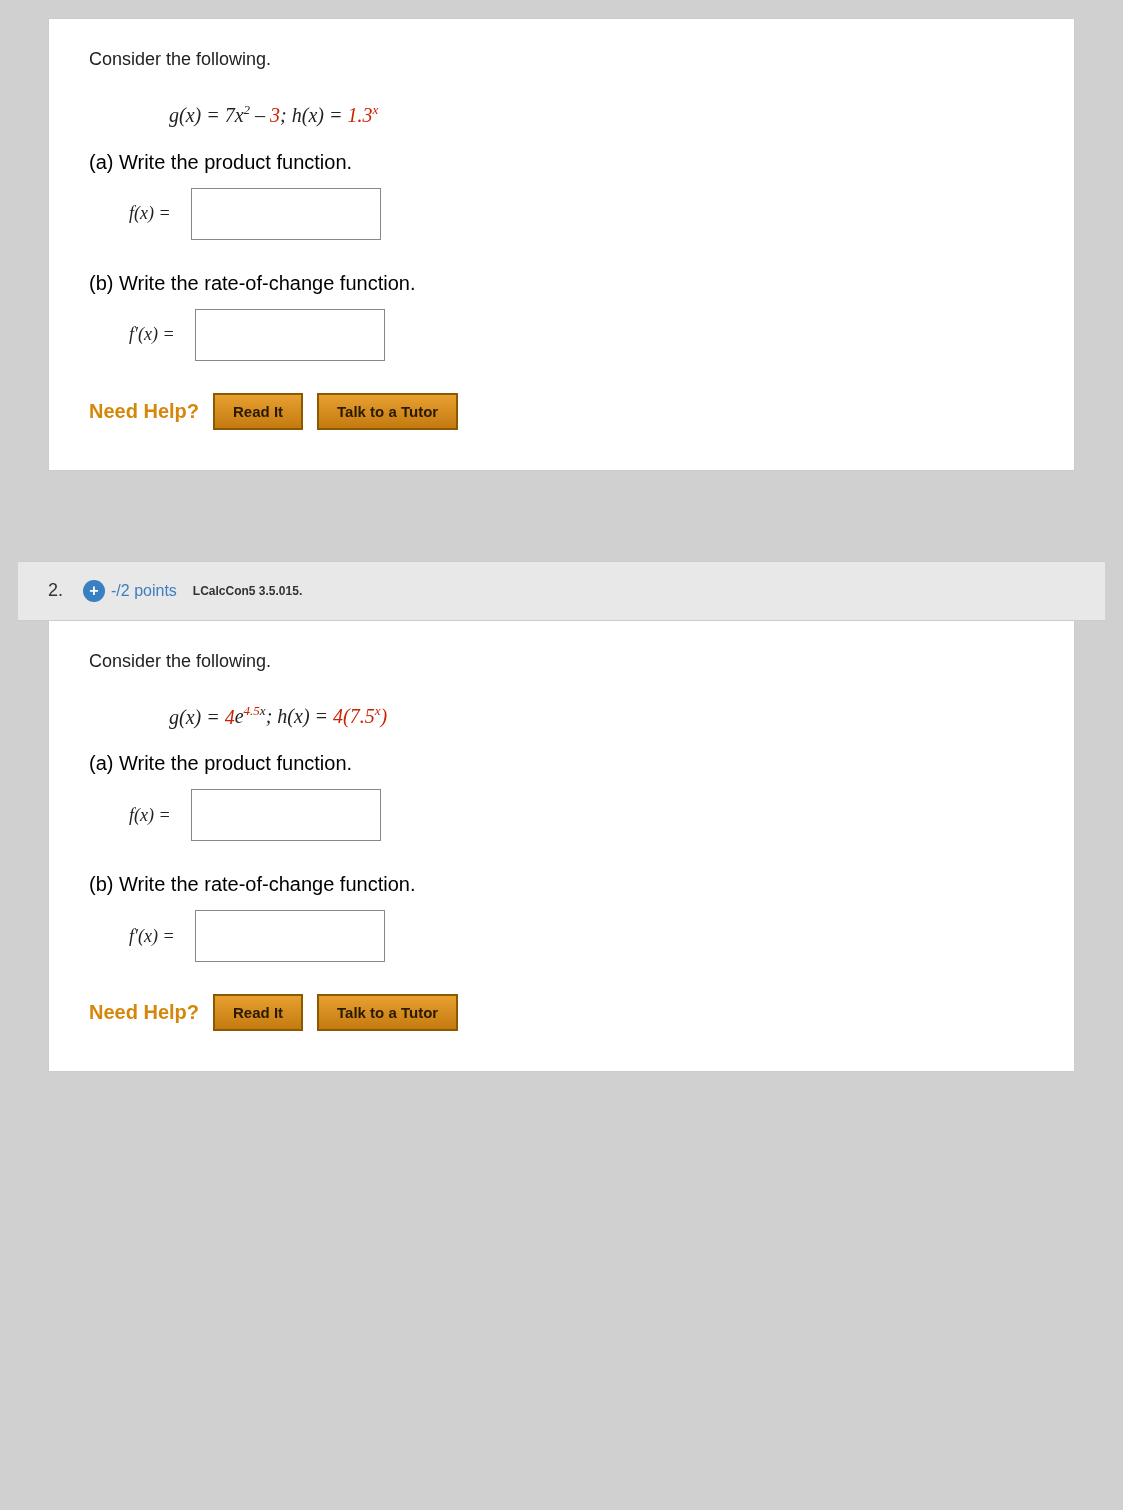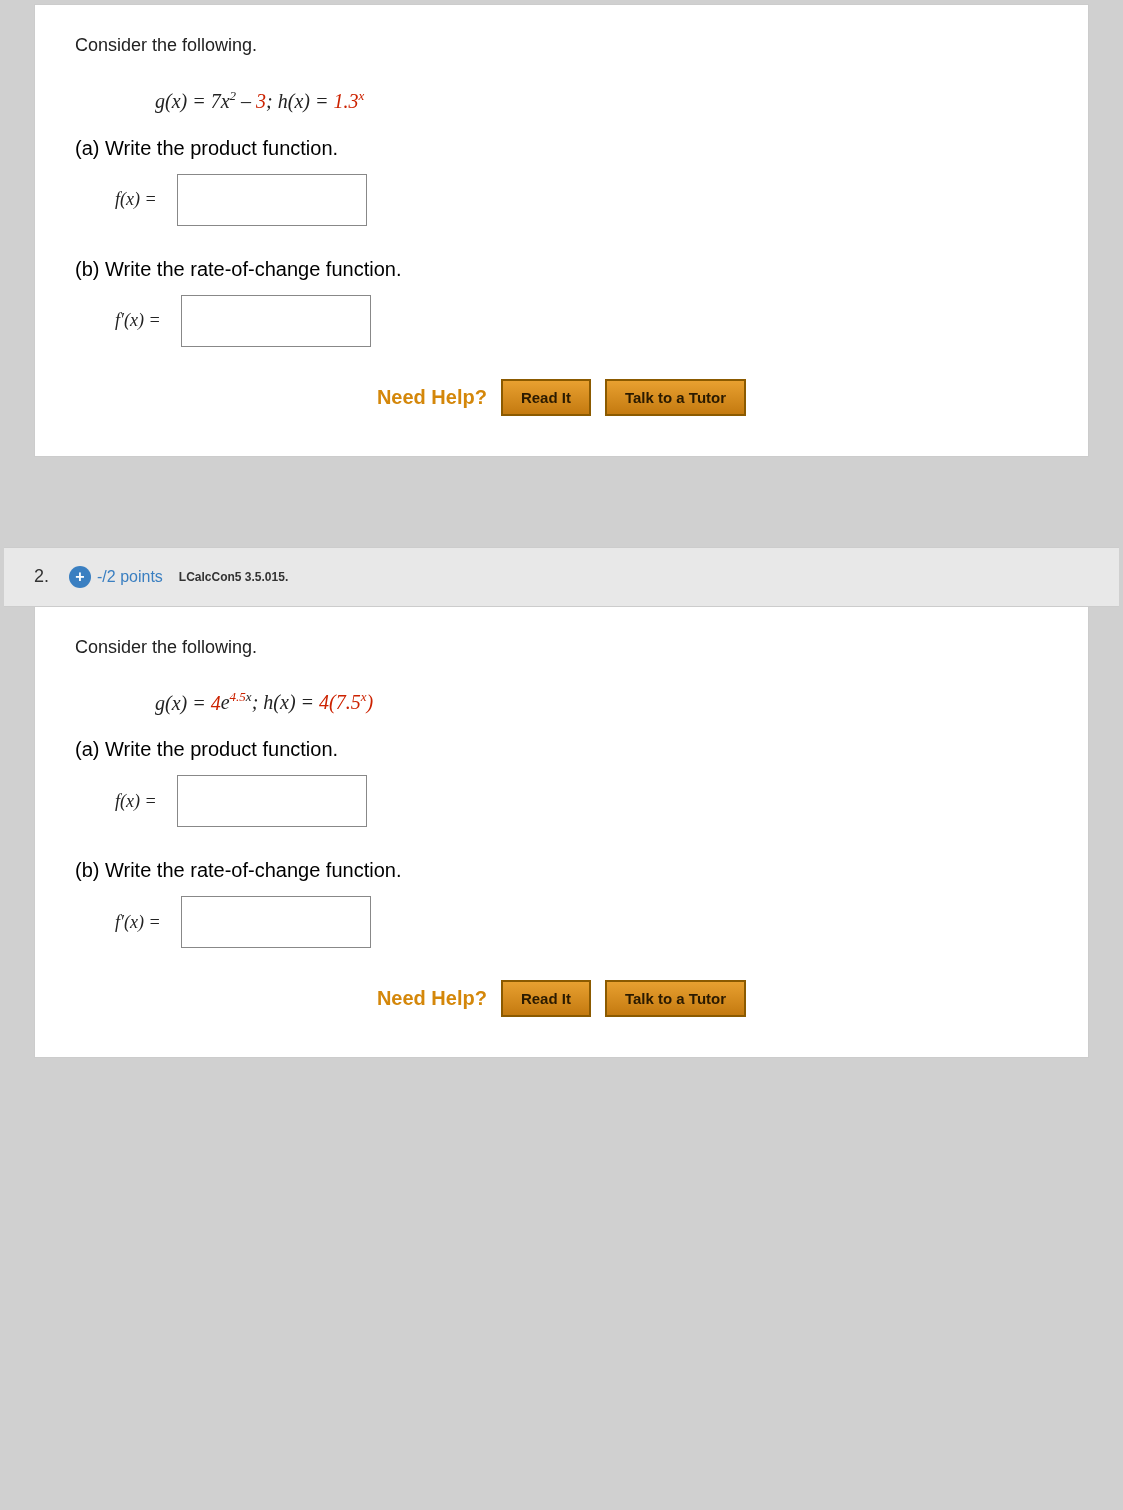--- a/index.html
+++ b/index.html
@@ -6,21 +6,21 @@
     body {
       font-family: Georgia, 'Times New Roman', serif;
       background: #d0d0d0;
       width: 1123px;
       min-height: 1510px;
     }
 
     .page-container {
       width: 1123px;
       background: #d0d0d0;
-      padding: 4px;
+      padding: 18px;
     }
 
     
     .question-section {
       background: #ffffff;
       margin: 0 30px 0 30px;
       padding: 30px 40px 40px 40px;
       border: 1px solid #cccccc;
     }
 
@@ -138,21 +138,20 @@
       outline: none;
       padding: 4px;
       font-size: 16px;
     }
 
     .need-help-row {
       display: flex;
       align-items: center;
       gap: 14px;
       margin-top: 10px;
-      justify-content: center;
     }
 
     .need-help-label {
       font-size: 20px;
       font-weight: bold;
       color: #d4870a;
       font-family: Arial, sans-serif;
     }
 
     .help-button {

